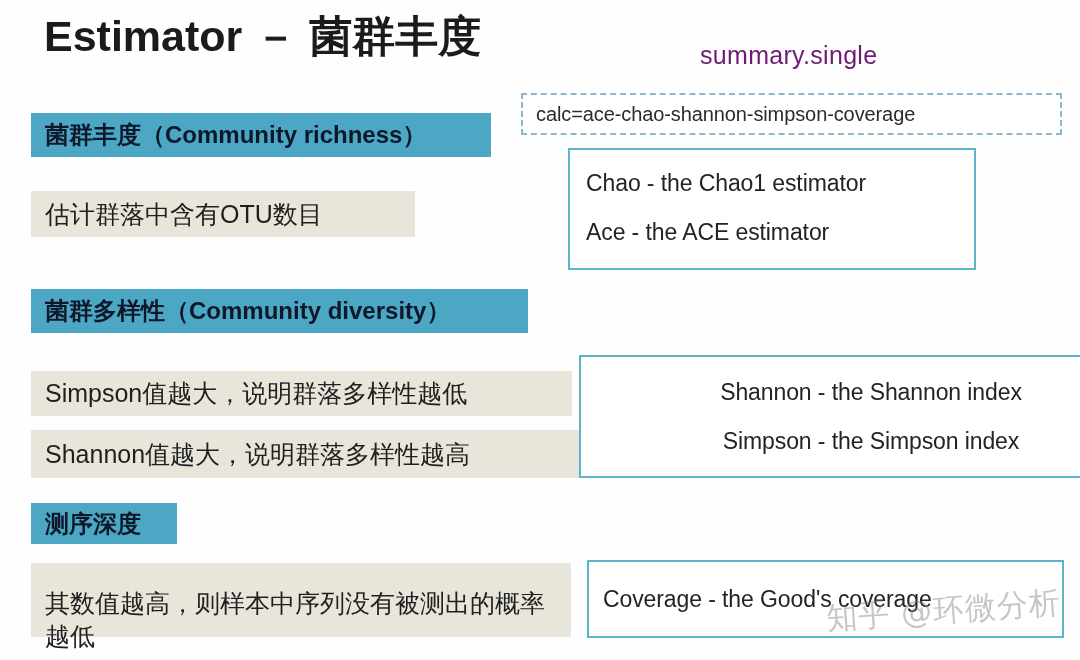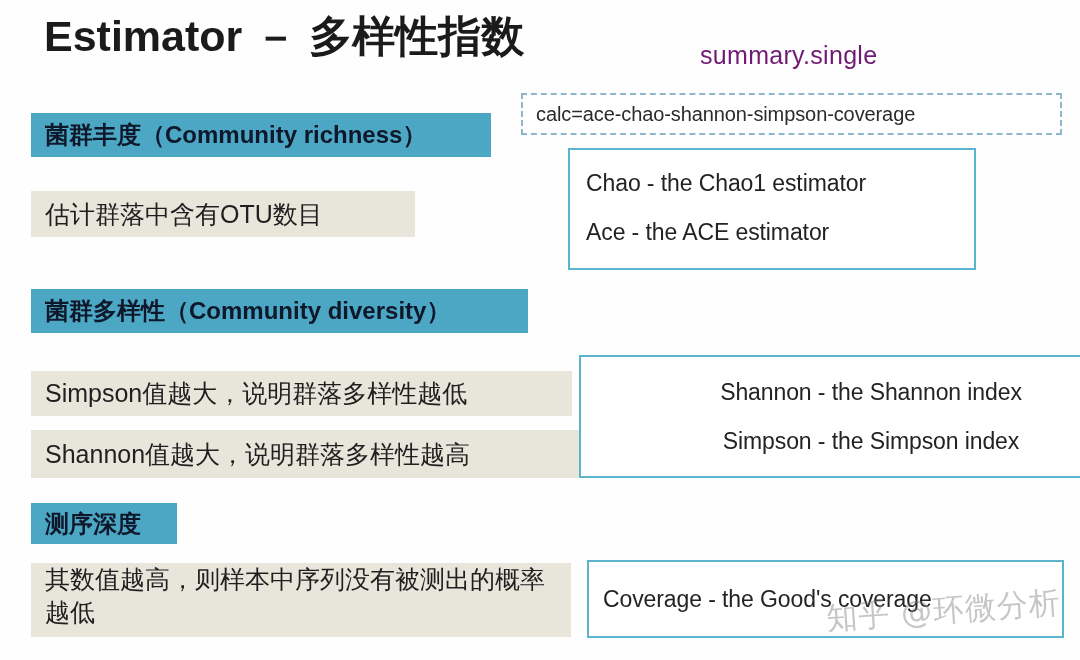--- a/index.html
+++ b/index.html
@@ -145,21 +145,21 @@
     padding-left: 14px;
     letter-spacing: 0px;
     line-height: 1.32;
   }
 
   #note-otu      { left: 31px; top: 191px; width: 384px; height: 46px; }
   #note-simpson  { left: 31px; top: 371px; width: 541px; height: 45px; }
   #note-shannon  { left: 31px; top: 430px; width: 575px; height: 48px; }
   #note-coverage {
     left: 31px; top: 563px; width: 540px; height: 74px;
-    align-items: flex-start; padding-top: 0;
+    align-items: flex-start; padding-top: 24px;
   }
   #note-coverage .note-text { white-space: normal; width: 512px; }
 
   
   .watermark {
     position: absolute;
     left: 825px;
     top: 598px;
     font-size: 31px;
     color: rgba(120,120,120,0.42);
@@ -169,21 +169,21 @@
     pointer-events: none;
     font-family: "DejaVu Sans", sans-serif;
     letter-spacing: 1px;
   }
 </style>
 </head>
 <body>
 
 <div id="slide">
 
-  <div class="title">Estimator － 多样性指数</div>
+  <div class="title">Estimator － 菌群丰度</div>
 
   <div class="summary-single">summary.single</div>
 
   <div class="calc-box">
     <span class="calc-text">calc=ace-chao-shannon-simpson-coverage</span>
   </div>
 
   <div class="teal-bar" id="bar-richness">
     <span class="bar-text">菌群丰度（Community richness）</span>
   </div>

